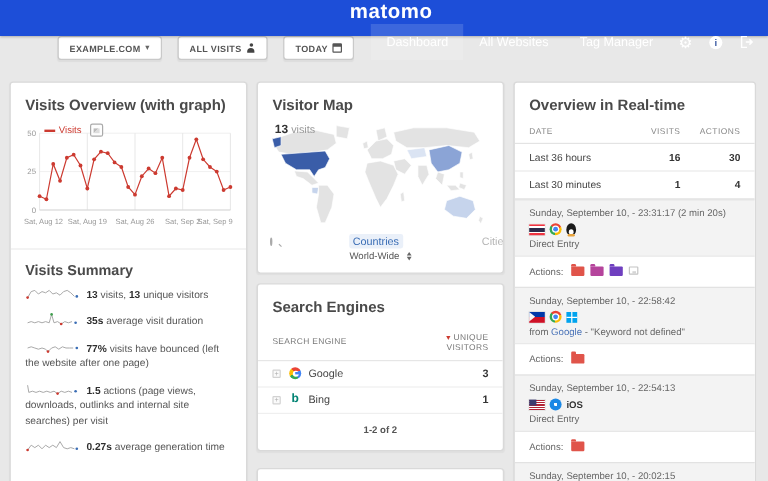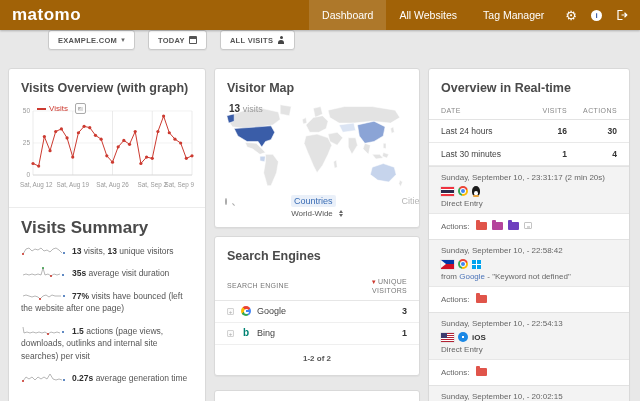--- a/index.html
+++ b/index.html
@@ -142,21 +142,21 @@
   .folder-red { background:#e0544a; }
   .folder-magenta { background:#b5449c; }
   .folder-violet { background:#6f3fbf; }
   .image-gray { width:8px; height:7px; border:1px solid #c4c4c4; background:#fff; border-radius:1px; }
   .image-gray::before { display:none; }
   .image-gray::after { content:""; position:absolute; left:1.5px; top:2.5px; width:3px; height:2px; background:#d5d5d5; }
 </style>
 </head>
 <body>
 
-<div class="navbar" style="background: #a16207;">
+<div class="navbar" style="background: #1d4ed8; flex-direction: column;">
   <div class="logo">matomo</div>
   <div class="nav-right">
     <div class="nav-item active">Dashboard</div>
     <div class="nav-item">All Websites</div>
     <div class="nav-item">Tag Manager</div>
     <div class="nav-icons">
       <span class="gear">⚙</span>
       <span class="info-circle">i</span>
       <svg class="logout-svg" width="12" height="12" viewBox="0 0 12 12">
         <path d="M6.5 1.5 H2 V10.5 H6.5" fill="none" stroke="#fff" stroke-width="1.2"></path>
@@ -165,26 +165,26 @@
     </div>
   </div>
 </div>
 
 <div class="toolbar">
   <span class="tb-btn">
     <span>EXAMPLE.COM</span>
     <span class="caret">▾</span>
   </span>
   <span class="tb-btn">
+    <span>ALL VISITS</span>
+    <span class="person-icon"></span>
+  </span>
+  <span class="tb-btn">
     <span>TODAY</span>
     <span class="cal-icon"></span>
-  </span>
-  <span class="tb-btn">
-    <span>ALL VISITS</span>
-    <span class="person-icon"></span>
   </span>
 </div>
 
 <div class="card card-left">
   <div class="card-title">Visits Overview (with graph)</div>
   <div class="chart-wrap">
     <div class="chart-legend">
       <span class="legend-dash"></span>
       <span class="legend-label">Visits</span>
       <span class="export-icon"></span>
@@ -233,21 +233,21 @@
         <circle cx="138.92857142857144" cy="28.479999999999997" r="1.6" fill="#cc3a30"></circle>
         <circle cx="144.60714285714286" cy="13.119999999999997" r="1.6" fill="#cc3a30"></circle>
         <circle cx="150.28571428571428" cy="29.759999999999998" r="1.6" fill="#cc3a30"></circle>
         <circle cx="155.96428571428572" cy="36.16" r="1.6" fill="#cc3a30"></circle>
         <circle cx="161.64285714285714" cy="40" r="1.6" fill="#cc3a30"></circle>
         <circle cx="167.32142857142858" cy="55.36" r="1.6" fill="#cc3a30"></circle>
         <circle cx="173" cy="52.8" r="1.6" fill="#cc3a30"></circle>
       </svg>
   </div>
   <div class="section-divider"></div>
-  <div class="card-title" style="font-size:17px; padding-top:10px;">Visits Summary</div>
+  <div class="card-title" style="font-size:12px; padding-top:10px;">Visits Summary</div>
 
   <div class="vs-row">
     <svg class="spark" viewBox="0 0 46 13">
       <polyline points="2,10 5,5 8,4 11,7 14,5 17,6 20,4 23,7 26,6 29,8 32,5 35,4 38,6 41,9" fill="none" stroke="#a5a5a5" stroke-width=".8"></polyline>
       <circle cx="2" cy="10" r="1.1" fill="#cc3a30"></circle>
         <circle cx="43" cy="9" r="1.1" fill="#3a6db5"></circle>
     </svg><span><b>13</b> visits, <b>13</b> unique visitors</span>
   </div>
   <div class="vs-row">
     <svg class="spark" viewBox="0 0 46 13">
@@ -363,21 +363,21 @@
 <div class="card card-sliver"></div>
 
 <div class="card card-rt">
   <div class="card-title">Overview in Real-time</div>
   <div class="rt-header">
     <span>DATE</span>
     <span class="rt-col-visits">VISITS</span>
     <span class="rt-col-actions">ACTIONS</span>
   </div>
   <div class="rt-row">
-    <span class="rt-label">Last 24 hours</span>
+    <span class="rt-label">Last 36 hours</span>
     <span class="rt-num-v">16</span>
     <span class="rt-num-a">30</span>
   </div>
   <div class="rt-row">
     <span class="rt-label">Last 30 minutes</span>
     <span class="rt-num-v">1</span>
     <span class="rt-num-a">4</span>
   </div>
   <div id="visitor-list">
       <div class="v-entry">

